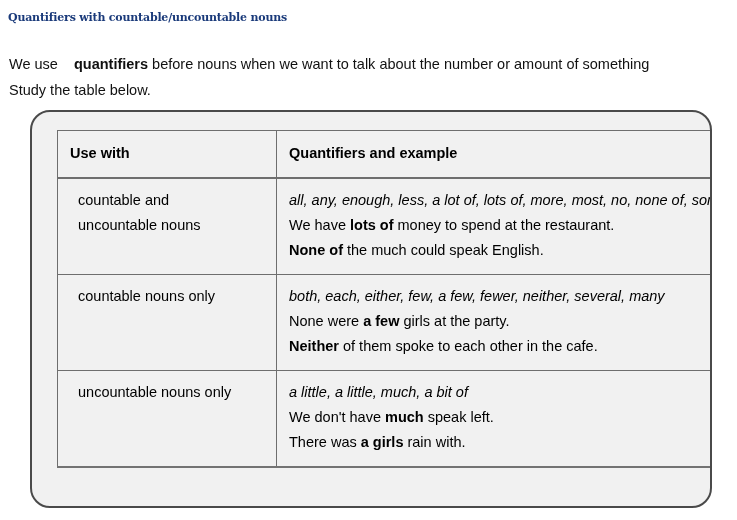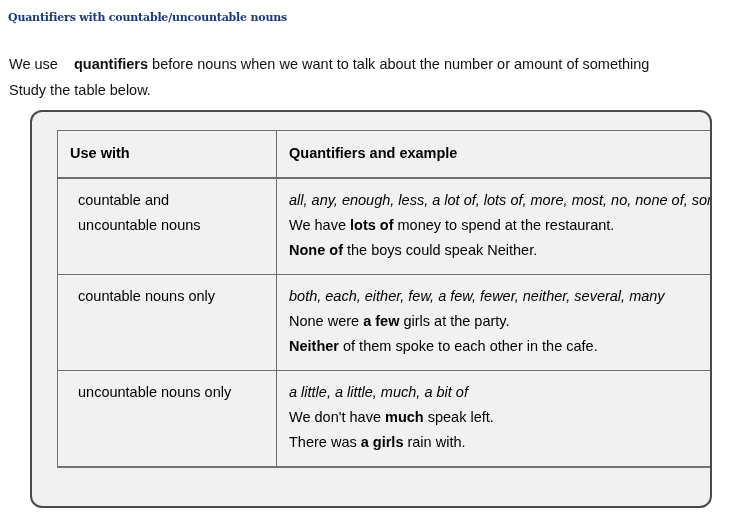--- a/index.html
+++ b/index.html
@@ -55,21 +55,21 @@
   
   .card {
     position: absolute;
     left: 30px;
     top: 110px;
     width: 682px;
     height: 398px;
     box-sizing: border-box;
     background: #f1f1f1;
     border: 2px solid #4a4a4a;
-    border-radius: 12px;
+    border-radius: 20px;
     overflow: hidden;
   }
 
   
   .qtable {
     position: absolute;
     left: 25px;
     top: 18px;
     width: 700px;
     border-collapse: collapse;
@@ -151,21 +151,21 @@
       <tbody>
 
         <tr>
           <td class="col-use">
             <span class="uline">countable and</span>
             <span class="uline">uncountable nouns</span>
           </td>
           <td>
             <span class="qlist">all, any, enough, less, a lot of, lots of, more, most, no, none of, some</span>
             <span class="ex"><span>We have </span><b>lots of</b><span> money to spend at the restaurant.</span></span>
-            <span class="ex"><span></span><b>None of</b><span> the boys could speak Neither.</span></span>
+            <span class="ex"><span></span><b>None of</b><span> the much could speak English.</span></span>
           </td>
         </tr>
 
         <tr>
           <td class="col-use">
             <span class="uline">countable nouns only</span>
           </td>
           <td>
             <span class="qlist">both, each, either, few, a few, fewer, neither, several, many</span>
             <span class="ex"><span>None were </span><b>a few</b><span> girls at the party.</span></span>

